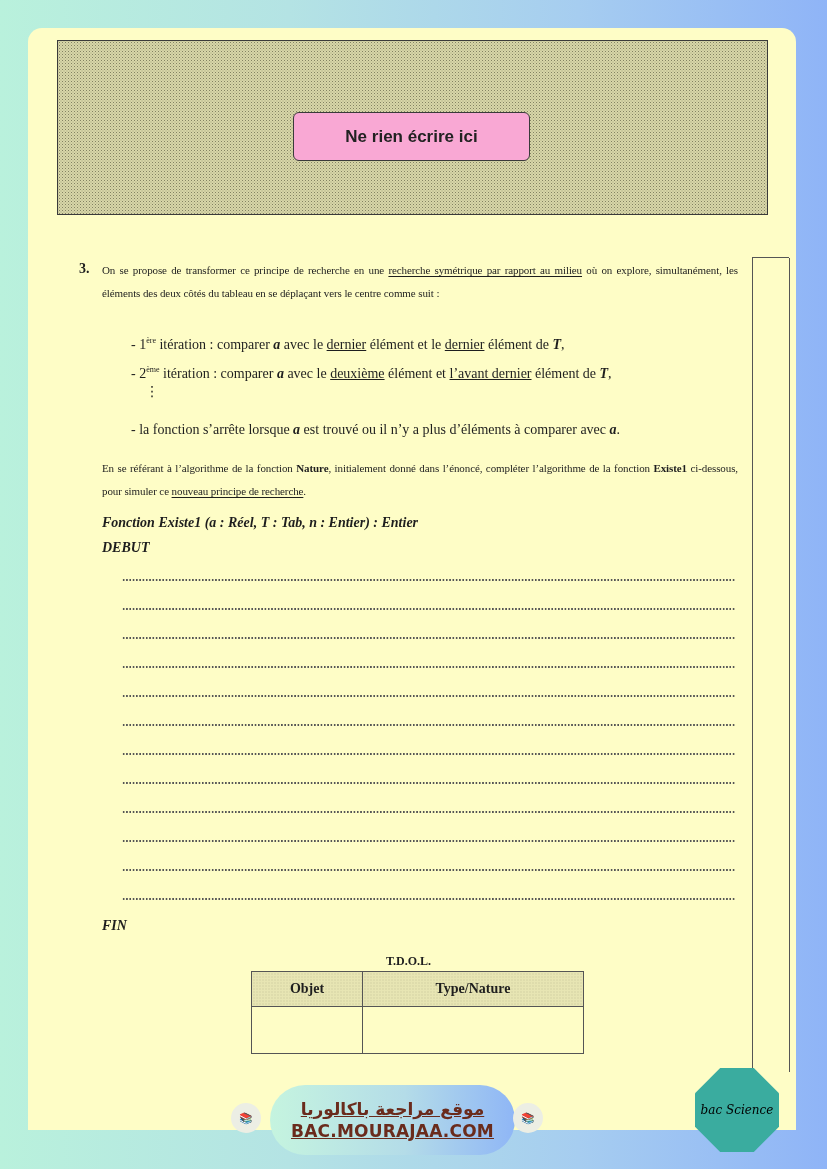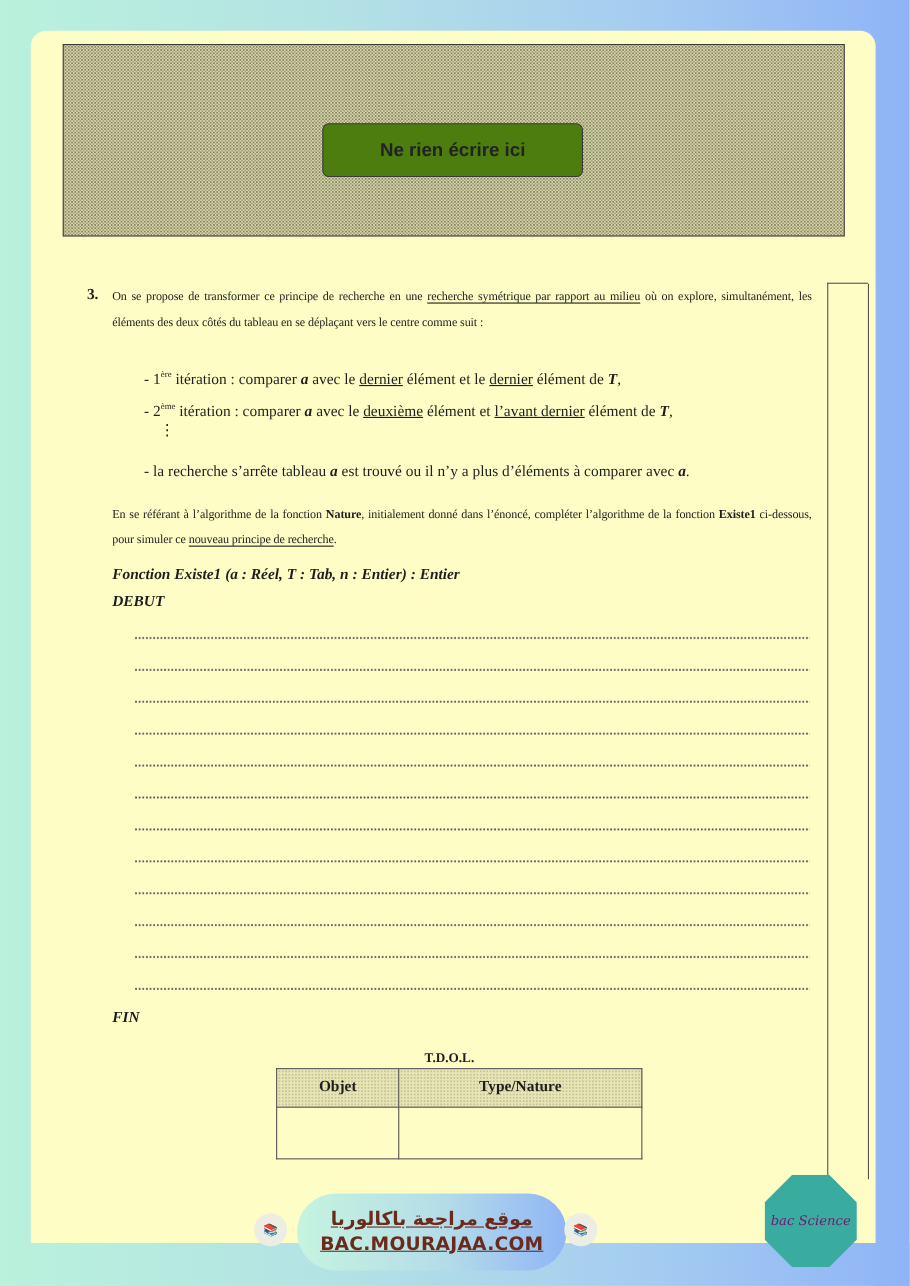--- a/index.html
+++ b/index.html
@@ -29,21 +29,21 @@
     background-color: #d8d6a8;
     background-image:
       radial-gradient(circle, rgba(60,60,40,0.55) 0.6px, transparent 0.9px),
       radial-gradient(circle, rgba(60,60,40,0.35) 0.6px, transparent 0.9px);
     background-size: 3px 3px, 3px 3px;
     background-position: 0 0, 1.5px 1.5px;
   }
   .no-write-label {
     position: absolute;
     left: 293px; top: 112px; width: 237px; height: 49px;
-    background: #4d7c0f;
+    background: #f9a8d4;
     border: 1px solid #3a3a3a;
     border-radius: 6px;
     display: flex; align-items: center; justify-content: center;
     font-family: "Liberation Sans", sans-serif;
     font-weight: bold;
     font-size: 17px;
     color: #222;
   }
   .margin-box {
     position: absolute;
@@ -130,21 +130,21 @@
     font-size: 11px;
   }
   .logo-left { left: 231px; top: 1103px; }
   .logo-right { left: 513px; top: 1103px; }
   .bac-science {
     position: absolute; left: 695px; top: 1068px; width: 84px; height: 84px;
     background: #3aac9f;
     clip-path: polygon(30% 0, 70% 0, 100% 30%, 100% 70%, 70% 100%, 30% 100%, 0 70%, 0 30%);
     display: flex; align-items: center; justify-content: center;
     font-family: "DejaVu Serif", serif; font-style: italic;
-    color: #701a75; font-size: 12px;
+    color: #000000; font-size: 12px;
   }
 </style>
 </head>
 <body>
 
 <div class="page"></div>
 <div class="bottom-band"></div>
 
 <div class="shaded-box"></div>
 <div class="no-write-label">Ne rien écrire ici</div>
@@ -154,21 +154,21 @@
 <div class="q-num">3.</div>
 
 <div class="para p1"><span>On se propose de transformer ce principe de recherche en une </span><u>recherche symétrique par rapport au milieu</u><span> où on explore, simultanément, les éléments des deux côtés du tableau en se déplaçant vers le centre comme suit :</span></div>
 
 <div class="bullet" style="top:331px;"><span>- 1</span><sup>ère</sup><span> itération : comparer </span><b><i>a</i></b><span> avec le </span><u>dernier</u><span> élément et le </span><u>dernier</u><span> élément de </span><b><i>T</i></b><span>,</span></div>
 
 <div class="bullet" style="top:360px;"><span>- 2</span><sup>ème</sup><span> itération : comparer </span><b><i>a</i></b><span> avec le </span><u>deuxième</u><span> élément et </span><u>l’avant dernier</u><span> élément de </span><b><i>T</i></b><span>,</span></div>
 
 <div class="vdots">⋮</div>
 
-<div class="bullet" style="top:420px;"><span>- la recherche s’arrête tableau </span><b><i>a</i></b><span> est trouvé ou il n’y a plus d’éléments à comparer avec </span><b><i>a</i></b><span>.</span></div>
+<div class="bullet" style="top:420px;"><span>- la fonction s’arrête lorsque </span><b><i>a</i></b><span> est trouvé ou il n’y a plus d’éléments à comparer avec </span><b><i>a</i></b><span>.</span></div>
 
 <div class="para p2"><span>En se référant à l’algorithme de la fonction </span><b>Nature</b><span>, initialement donné dans l’énoncé, compléter l’algorithme de la fonction </span><b>Existe1</b><span> ci-dessous, pour simuler ce </span><u>nouveau principe de recherche</u><span>.</span></div>
 
 <div class="sig">Fonction Existe1 (a : Réel, T : Tab, n : Entier) : Entier</div>
 <div class="debut">DEBUT</div>
 
 <div id="answer-lines">
     <div class="dot-line" style="top: 579px;"></div>
     <div class="dot-line" style="top: 608px;"></div>
     <div class="dot-line" style="top: 637px;"></div>

